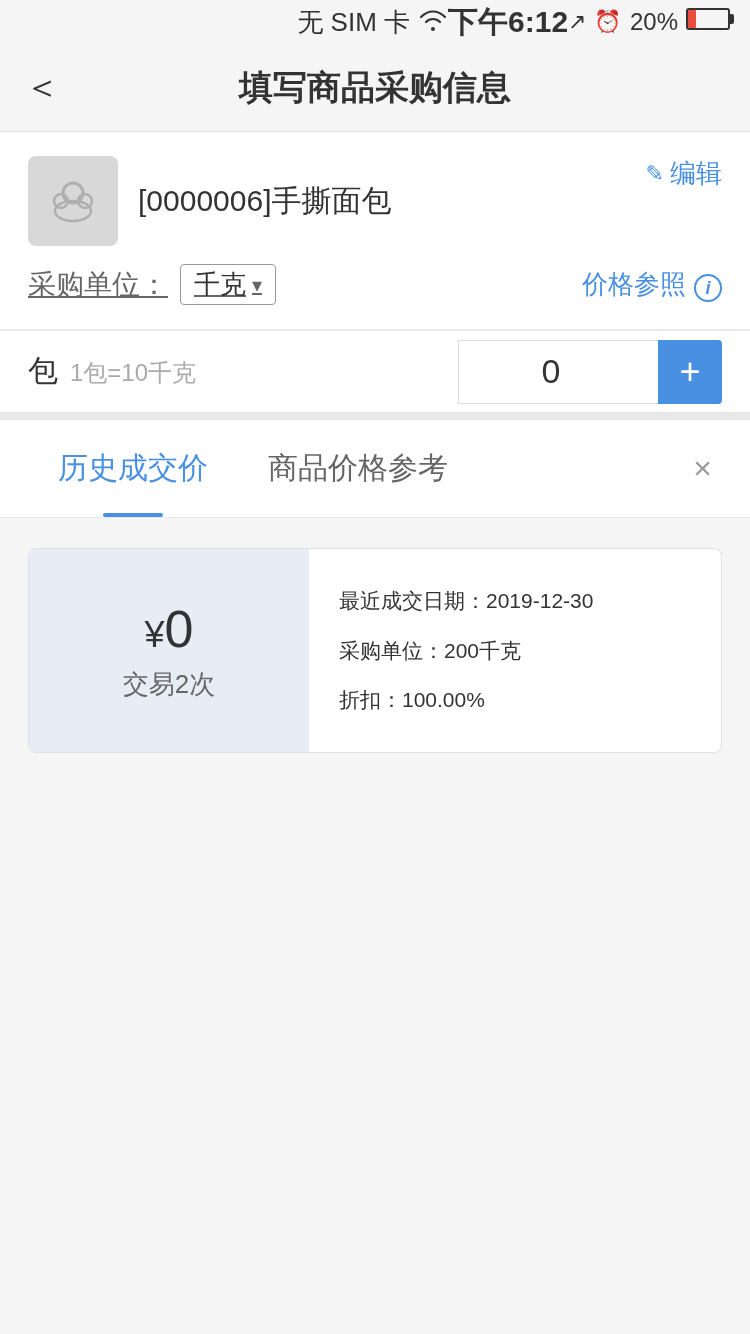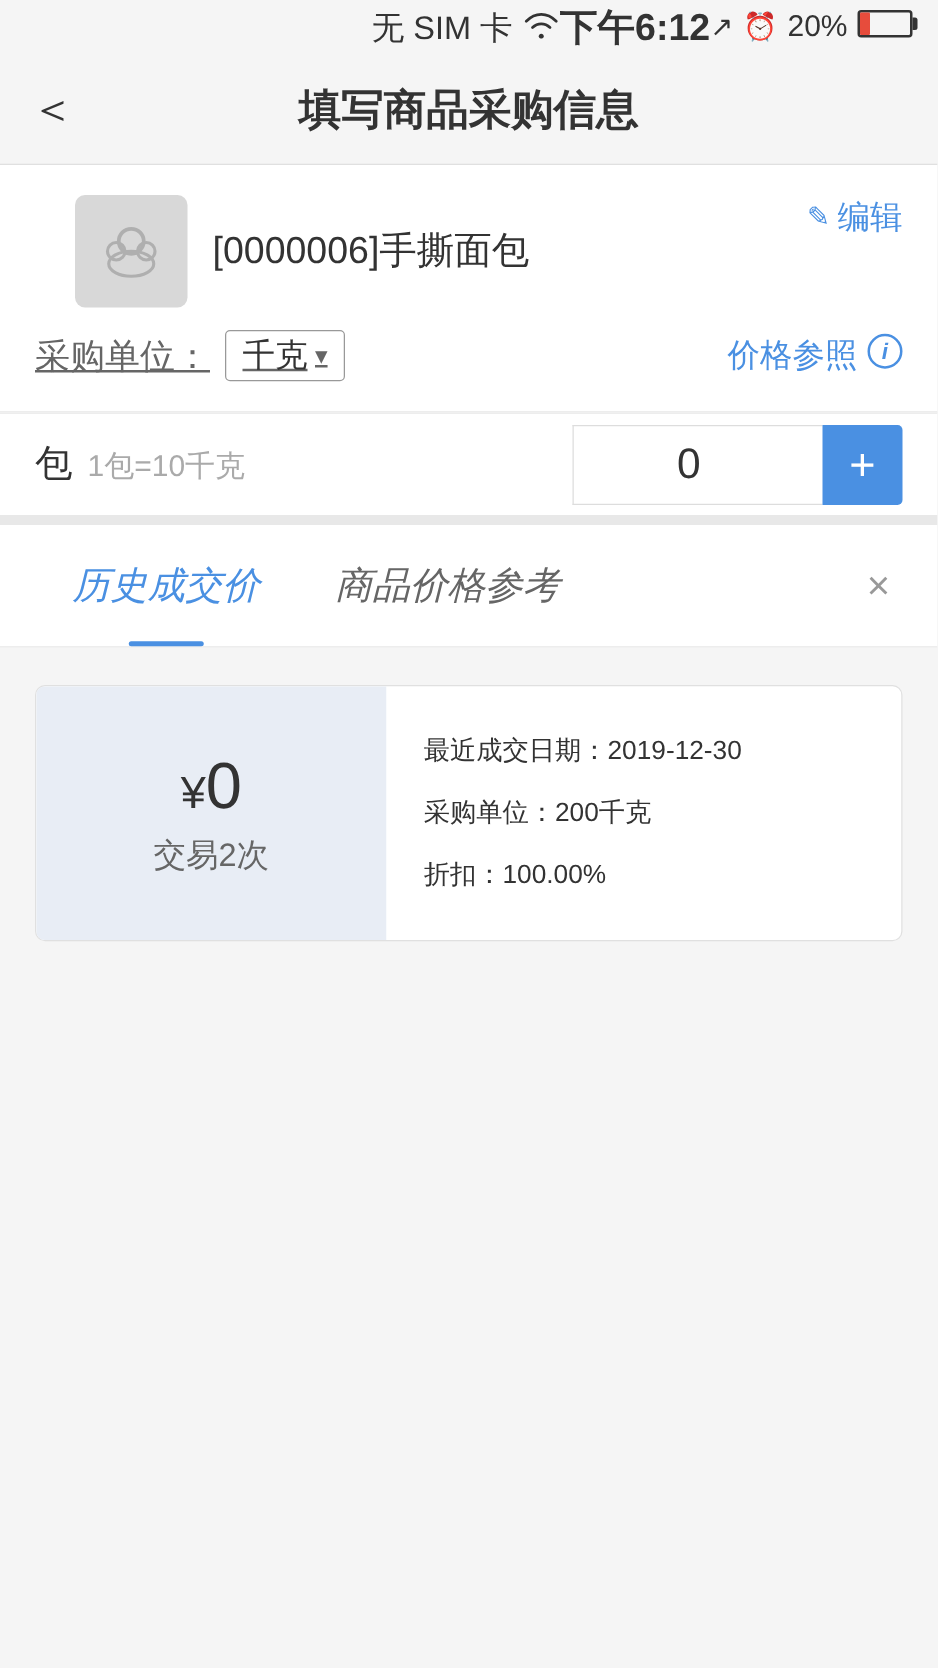--- a/index.html
+++ b/index.html
@@ -99,21 +99,20 @@
     }
     .product-header {
       display: flex;
       align-items: flex-start;
       justify-content: space-between;
     }
     .product-left {
       display: flex;
       align-items: center;
       gap: 20px;
-      margin-left: 32px;
     }
     .product-image {
       width: 90px;
       height: 90px;
       background: #d8d8d8;
       border-radius: 8px;
       display: flex;
       align-items: center;
       justify-content: center;
       flex-shrink: 0;
@@ -164,21 +163,21 @@
       display: flex;
       align-items: center;
       gap: 6px;
     }
     .unit-arrow {
       font-size: 20px;
       color: #666;
     }
     .price-ref {
       display: flex;
-      align-items: flex-start;
+      align-items: flex-end;
       gap: 8px;
       color: #4a90e2;
       font-size: 26px;
       cursor: pointer;
     }
     .price-ref-icon {
       width: 28px;
       height: 28px;
       border: 2px solid #4a90e2;
       border-radius: 50%;
@@ -252,21 +251,20 @@
       display: flex;
       align-items: center;
       justify-content: space-between;
       padding: 0 28px;
       border-bottom: 1px solid #e8e8e8;
     }
     .tabs-left {
       display: flex;
       align-items: flex-start;
       gap: 0;
-      font-style: italic;
     }
     .tab-item {
       padding: 28px 30px;
       font-size: 30px;
       color: #666;
       position: relative;
       cursor: pointer;
     }
     .tab-item.active {
       color: #4a90e2;

